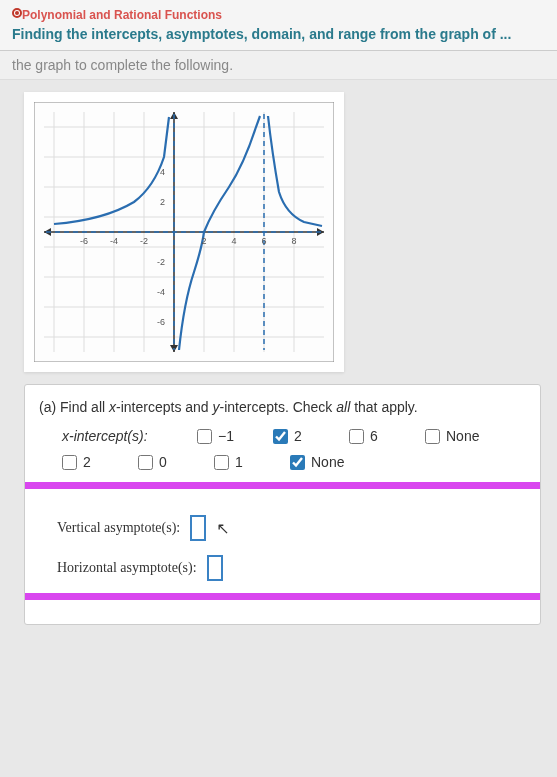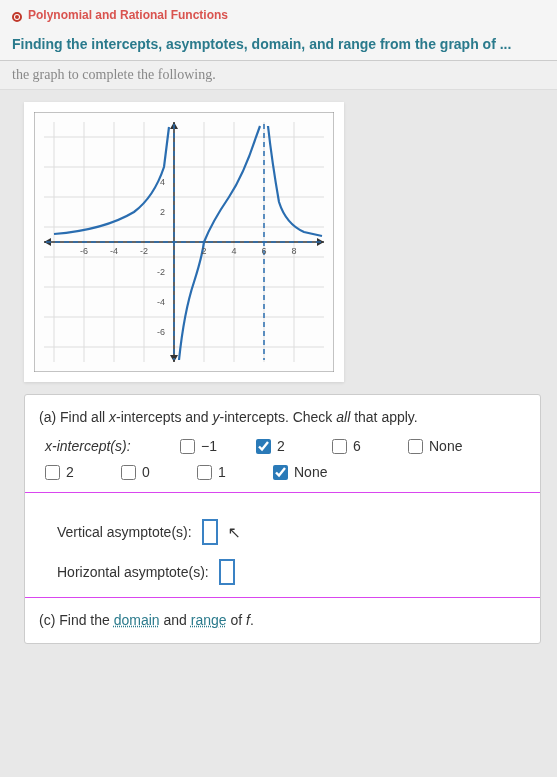--- a/index.html
+++ b/index.html
@@ -14,22 +14,21 @@
     .header {
       background: #f5f5f5;
       padding: 8px 12px;
       border-bottom: 1px solid #ccc;
     }
     .category {
       color: #d9534f;
       font-size: 12px;
       font-weight: bold;
       display: flex;
-      align-items: flex-end;
-      gap: 6px;
+      align-items: flex-start;
     }
     .bullet-icon {
       width: 10px;
       height: 10px;
       border-radius: 50%;
       border: 2px solid #c0392b;
       background: #fff;
       display: inline-block;
       position: relative;
     }
@@ -38,78 +37,78 @@
       position: absolute;
       width: 4px; height: 4px;
       background: #c0392b;
       border-radius: 50%;
       top: 1px; left: 1px;
     }
     .title {
       color: #2a7a8c;
       font-weight: bold;
       font-size: 14px;
-      margin-top: 14px;
+      margin-top: 4px;
     }
     .instruction {
       color: #888;
       font-size: 14px;
       padding: 6px 12px;
       border-bottom: 1px solid #ddd;
       background: #f0f0f0;
-      font-family: Liberation Serif, serif;
     }
     .graph-area {
       background: #fff;
       margin: 12px 24px;
       padding: 10px;
       width: 320px;
       box-shadow: 0 1px 3px rgba(0,0,0,0.1);
     }
     .question-box {
       background: #fff;
       margin: 8px 16px 0 24px;
       border: 1px solid #ccc;
       border-radius: 3px;
       font-size: 14px;
     }
     .section {
       padding: 12px 14px;
-      border-bottom: 1px solid #d946ef;
+      border-bottom: 7px solid #d946ef;
     }
     .section:last-child { border-bottom: none; }
     .section-label {
       color: #333;
       line-height: 1.5;
     }
     .italic { font-style: italic; }
     .row {
       display: flex;
       align-items: center;
       gap: 20px;
       margin-top: 10px;
-      margin-left: 6px;
+      margin-left: 23px;
     }
     .row-label {
       font-style: italic;
       width: 115px;
     }
     .chk {
       display: inline-flex;
       align-items: center;
       gap: 6px;
       min-width: 56px;
     }
     .chk input { width: 15px; height: 15px; accent-color: #2a7ab8; }
     .input-row {
       margin-top: 14px;
       margin-left: 18px;
       display: flex;
       align-items: center;
       gap: 10px;
+      font-family: Liberation Serif, serif;
     }
     .input-field {
       width: 16px;
       height: 26px;
       border: 2px solid #3a82c4;
       background: #fff;
     }
     .link-word {
       color: #2a7a8c;
       text-decoration: underline;
@@ -243,18 +242,15 @@
       <span class="input-field"></span>
       <span style="font-size:16px;">↖</span>
     </div>
     <div class="input-row" style="">
       <span>Horizontal asymptote(s):</span>
       <span class="input-field"></span>
     </div>
   </div>
 
   <div class="section">
-    <div class="section-label">
-      <span>(c) Find the </span><span class="link-word">domain</span><span> and </span><span class="link-word">range</span><span> of </span><span class="italic">f</span><span>.</span>
-    </div>
   </div>
 
 </div>
 
 </body></html>

